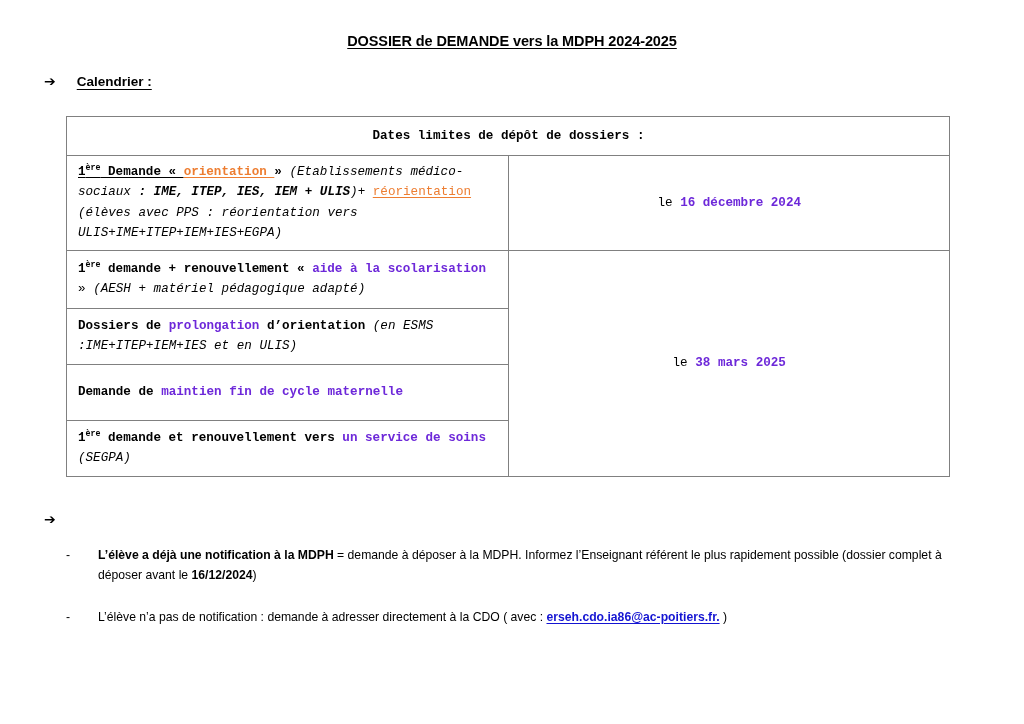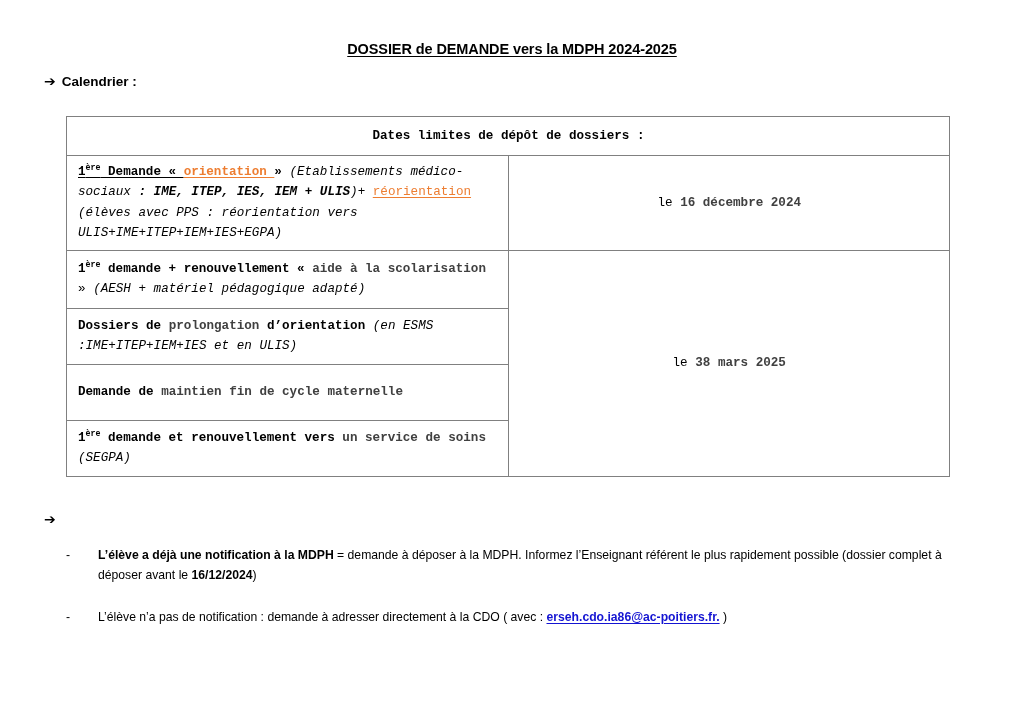--- a/index.html
+++ b/index.html
@@ -13,21 +13,21 @@
     font-family: "Liberation Sans", "DejaVu Sans", sans-serif;
     color: #000000;
     position: relative;
     overflow: hidden;
   }
   .page {
     width: 1024px;
     height: 724px;
     position: relative;
     box-sizing: border-box;
-    padding: 8px;
+    padding: 0;
   }
 
   
   .doc-title {
     text-align: center;
     font-size: 14.5px;
     font-weight: bold;
     margin: 0;
     padding-top: 33px;
     letter-spacing: -0.1px;
@@ -47,21 +47,23 @@
     align-items: baseline;
     gap: 6px;
   }
   .arrow-icon {
     font-size: 14px;
     line-height: 1;
     font-weight: bold;
     font-family: "DejaVu Sans", sans-serif;
   }
   .section-head .label {
+    text-decoration: underline;
     text-underline-offset: 2.5px;
+    margin-left: 15px;
   }
   #calendrier-head { position: absolute; top: 74px; left: 0; }
   #remarque-head   { position: absolute; top: 512px; left: 0; }
 
   
   .tbl-wrap {
     position: absolute;
     top: 116px;
     left: 66px;
     width: 988px;
@@ -95,21 +97,21 @@
     vertical-align: middle;
   }
   .r1 { height: 64px; margin-top: 26px; }
   .r2 { height: 58px; }
   .r3 { height: 56px; }
   .r4 { height: 56px; }
   .r5 { height: 56px; }
 
   b, strong { font-weight: bold; }
   i, em { font-style: italic; }
-  .or  { color: #404040; }
+  .or  { color: #6d28d9; }
   .oru { color: #ED7D31; text-decoration: underline; text-underline-offset: 2px; }
   .bu  { text-decoration: underline; text-underline-offset: 2px; }
   sup  { font-size: 0.66em; vertical-align: super; line-height: 0; }
 
   
   .notes {
     position: absolute;
     left: 66px;
     width: 900px;
     font-size: 12.2px;

